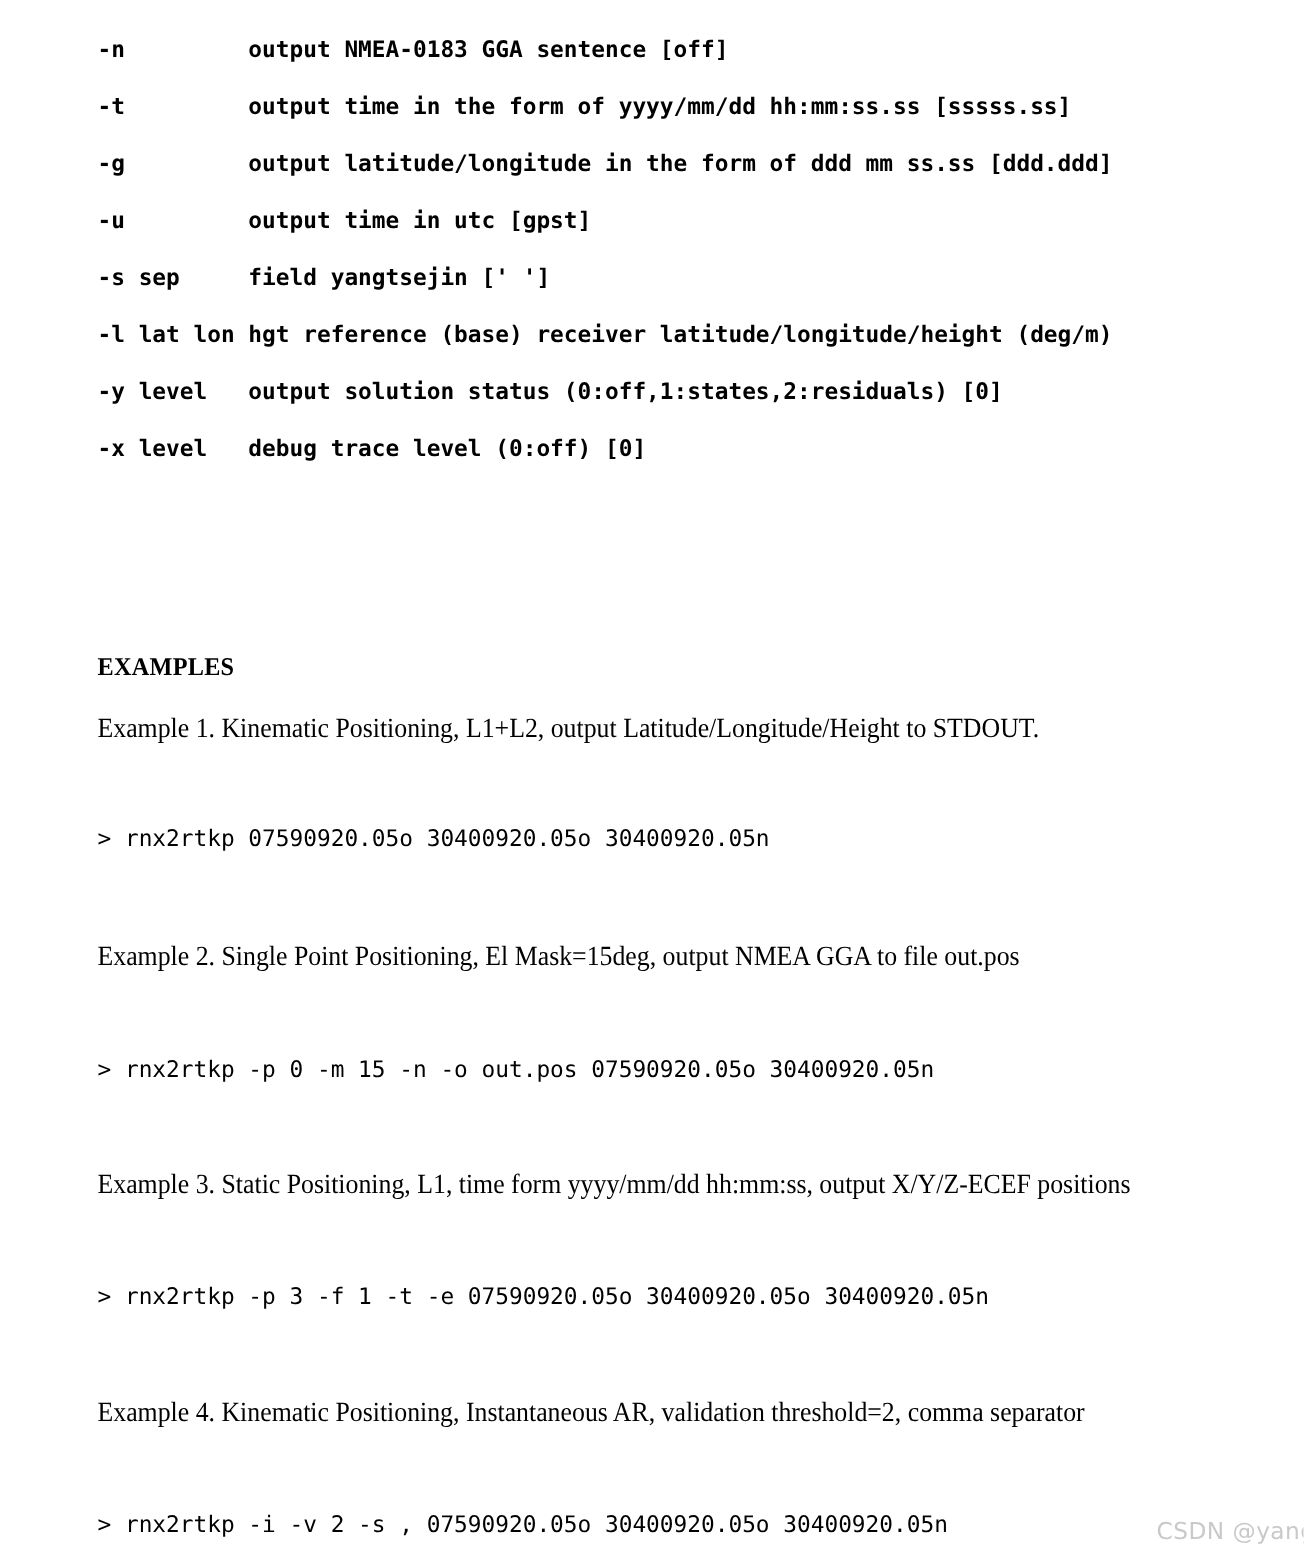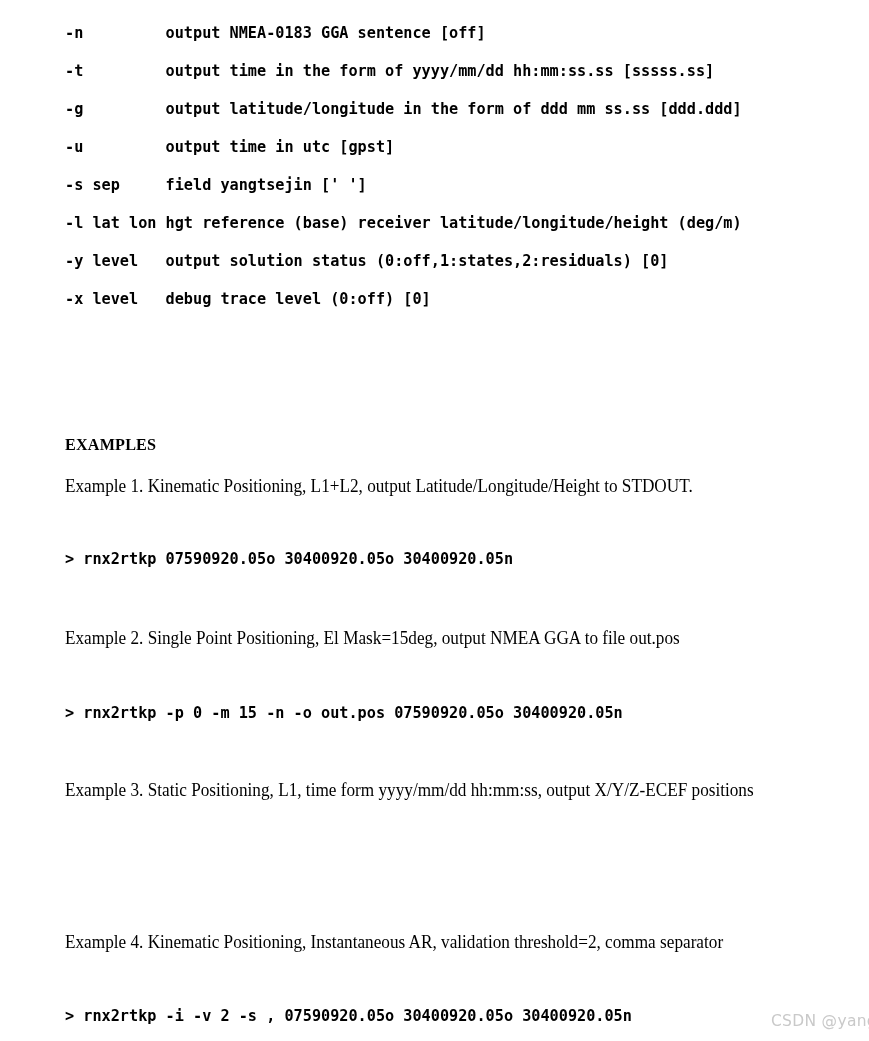--- a/index.html
+++ b/index.html
@@ -66,21 +66,21 @@
     font-size: 18.5px;
     white-space: nowrap;
     transform: scaleX(0.93);
     transform-origin: left center;
   }
 
   .ex-cmd {
     position: absolute;
     left: 18px;
     font-family: "DejaVu Sans Mono", "Liberation Mono", monospace;
-    font-weight: bold;
+    font-weight: normal;
     font-size: 15.2px;
     white-space: pre;
   }
 
   
   .ex1-desc { top: 476px; }
   .ex1-cmd  { top: 550px; }
   .ex2-desc { top: 628px; }
   .ex2-cmd  { top: 704px; }
   .ex3-desc { top: 780px; }
@@ -118,19 +118,20 @@
 
   <div class="examples-heading">EXAMPLES</div>
 
   <div class="ex-desc ex1-desc">Example 1. Kinematic Positioning, L1+L2, output Latitude/Longitude/Height to STDOUT.</div>
   <div class="ex-cmd ex1-cmd">&gt; rnx2rtkp 07590920.05o 30400920.05o 30400920.05n</div>
 
   <div class="ex-desc ex2-desc">Example 2. Single Point Positioning, El Mask=15deg, output NMEA GGA to file out.pos</div>
   <div class="ex-cmd ex2-cmd">&gt; rnx2rtkp -p 0 -m 15 -n -o out.pos 07590920.05o 30400920.05n</div>
 
   <div class="ex-desc ex3-desc">Example 3. Static Positioning, L1, time form yyyy/mm/dd hh:mm:ss, output X/Y/Z-ECEF positions</div>
+  <div class="ex-cmd ex3-cmd">&gt; rnx2rtkp -p 3 -f 1 -t -e 07590920.05o 30400920.05o 30400920.05n</div>
 
   <div class="ex-desc ex4-desc">Example 4. Kinematic Positioning, Instantaneous AR, validation threshold=2, comma separator</div>
   <div class="ex-cmd ex4-cmd">&gt; rnx2rtkp -i -v 2 -s , 07590920.05o 30400920.05o 30400920.05n</div>
 
   <div class="watermark">CSDN @yangtsejin</div>
 
 </div>
 
 </body></html>

